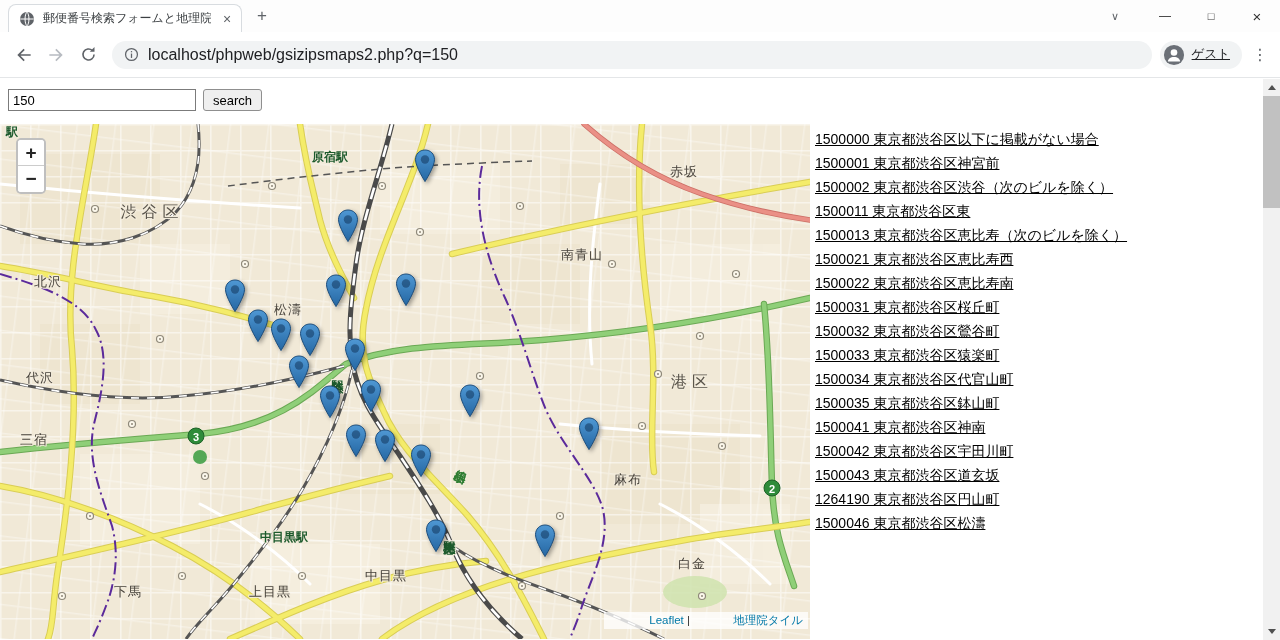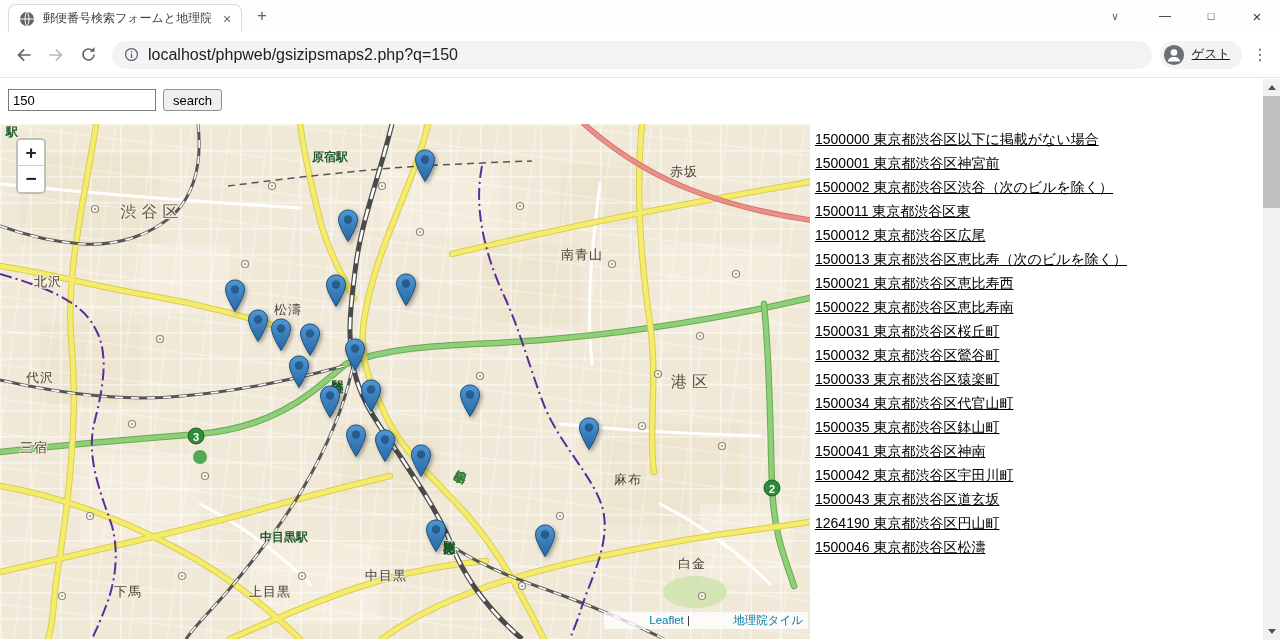--- a/index.html
+++ b/index.html
@@ -55,21 +55,21 @@
     height:28px; border-radius:14px; background:#f1f3f4; display:flex; align-items:center;
     gap:7px; padding:0 12px 0 3px; margin-right:6px; flex:none;
   }
   .profile .name { font-size:12.5px; color:#202124;text-decoration:underline; }
   .kebab { width:24px; text-align:center; font-size:16px; color:#5f6368; flex:none; }
 
   
   .page { position:relative; background:#fff; }
   .form-row { margin:11px 0 13px 8px; display:flex; gap:7px; height:22px; }
   .q-input {
-    width:148px; height:22px; border:1px solid #7b7b7b; border-radius:0;
+    width:188px; height:22px; border:1px solid #7b7b7b; border-radius:0;
     font-size:13px; padding:1px 4px; font-family:inherit;
   }
   .q-btn {
     height:22px; padding:0 9px; font-size:13px; font-family:inherit;
     background:#efefef; border:1px solid #8f8f8f; border-radius:3px; color:#000;
   }
   .content { display:flex; }
 
   
   .map-wrap {
@@ -348,21 +348,21 @@
             <span class="map-label station" style="left: 12px; top: 8px; transform: translate(-50%, -50%) rotate(0deg);">駅</span>
             <span class="map-label station" style="left: 330px; top: 33px; transform: translate(-50%, -50%) rotate(0deg);">原宿駅</span>
             <span class="map-label town" style="left: 684px; top: 48px; transform: translate(-50%, -50%) rotate(0deg);">赤坂</span>
             <span class="map-label ward" style="left: 152px; top: 88px; transform: translate(-50%, -50%) rotate(0deg);">渋谷区</span>
             <span class="map-label town" style="left: 582px; top: 131px; transform: translate(-50%, -50%) rotate(0deg);">南青山</span>
             <span class="map-label town" style="left: 48px; top: 158px; transform: translate(-50%, -50%) rotate(0deg);">北沢</span>
             <span class="map-label town" style="left: 288px; top: 186px; transform: translate(-50%, -50%) rotate(0deg);">松濤</span>
             <span class="map-label station" style="left: 337px; top: 247px; writing-mode: vertical-rl; transform: translate(-50%, -50%) rotate(0deg);">渋谷駅</span>
             <span class="map-label town" style="left: 40px; top: 254px; transform: translate(-50%, -50%) rotate(0deg);">代沢</span>
             <span class="map-label ward" style="left: 692px; top: 258px; transform: translate(-50%, -50%) rotate(0deg);">港区</span>
-            <span class="map-label town" style="left: 34px; top: 324px; transform: translate(-50%, -50%) rotate(0deg);">三宿</span>
+            <span class="map-label town" style="left: 34px; top: 316px; transform: translate(-50%, -50%) rotate(0deg);">三宿</span>
             <span class="map-label line" style="left: 466px; top: 338px; writing-mode: vertical-rl; transform: translate(-50%, -50%) rotate(22deg);">山手線</span>
             <span class="map-label town" style="left: 628px; top: 356px; transform: translate(-50%, -50%) rotate(0deg);">麻布</span>
             <span class="map-label station" style="left: 284px; top: 413px; transform: translate(-50%, -50%) rotate(0deg);">中目黒駅</span>
             <span class="map-label station" style="left: 449px; top: 408px; writing-mode: vertical-rl; transform: translate(-50%, -50%) rotate(0deg);">恵比寿駅</span>
             <span class="map-label town" style="left: 386px; top: 452px; transform: translate(-50%, -50%) rotate(0deg);">中目黒</span>
             <span class="map-label town" style="left: 692px; top: 440px; transform: translate(-50%, -50%) rotate(0deg);">白金</span>
             <span class="map-label town" style="left: 128px; top: 468px; transform: translate(-50%, -50%) rotate(0deg);">下馬</span>
             <span class="map-label town" style="left: 270px; top: 468px; transform: translate(-50%, -50%) rotate(0deg);">上目黒</span>
           </div>
         <div class="overlay" id="shield-layer">
@@ -606,21 +606,20 @@
         </div>
 
         <div class="attribution"><a>Leaflet</a><span> | </span><a>地理院タイル</a></div>
       </div>
 
       <div class="results" id="results">
           <div class="result-row">1500000 東京都渋谷区以下に掲載がない場合</div>
           <div class="result-row">1500001 東京都渋谷区神宮前</div>
           <div class="result-row">1500002 東京都渋谷区渋谷（次のビルを除く）</div>
           <div class="result-row">1500011 東京都渋谷区東</div>
-          <div class="result-row">1500012 東京都渋谷区広尾</div>
           <div class="result-row">1500013 東京都渋谷区恵比寿（次のビルを除く）</div>
           <div class="result-row">1500021 東京都渋谷区恵比寿西</div>
           <div class="result-row">1500022 東京都渋谷区恵比寿南</div>
           <div class="result-row">1500031 東京都渋谷区桜丘町</div>
           <div class="result-row">1500032 東京都渋谷区鶯谷町</div>
           <div class="result-row">1500033 東京都渋谷区猿楽町</div>
           <div class="result-row">1500034 東京都渋谷区代官山町</div>
           <div class="result-row">1500035 東京都渋谷区鉢山町</div>
           <div class="result-row">1500041 東京都渋谷区神南</div>
           <div class="result-row">1500042 東京都渋谷区宇田川町</div>

